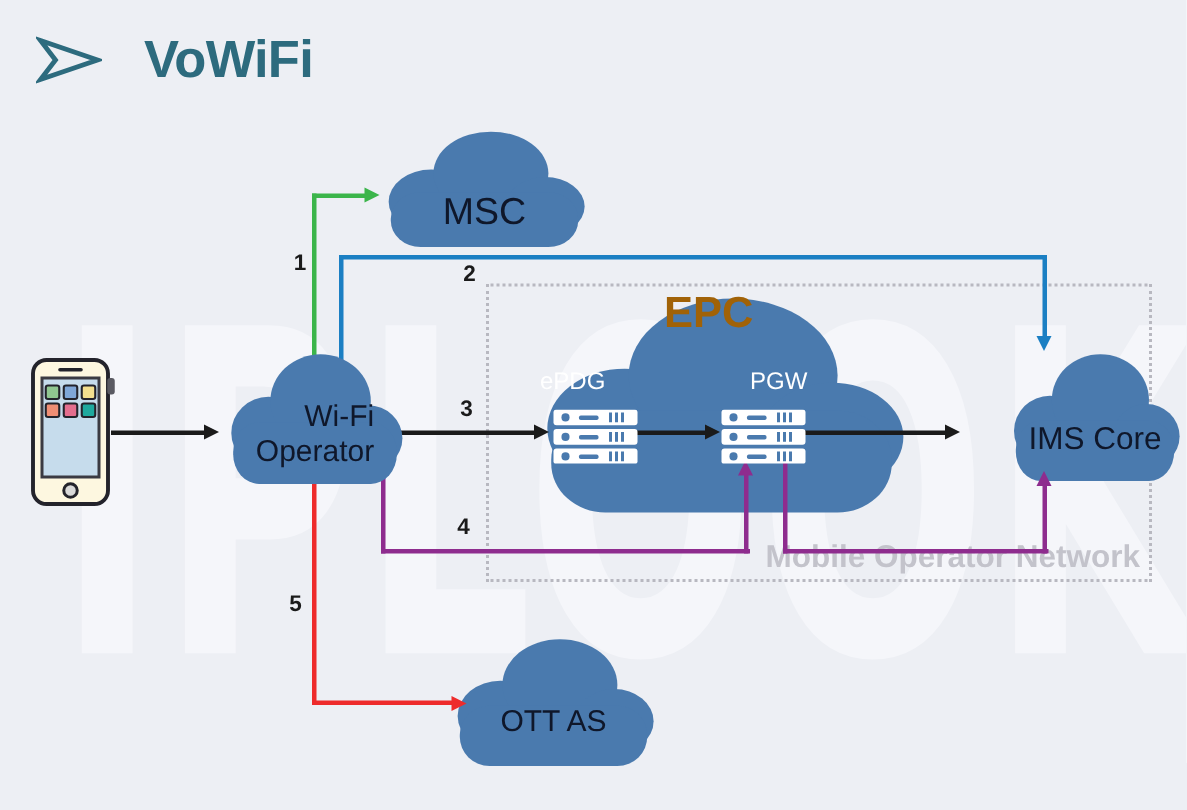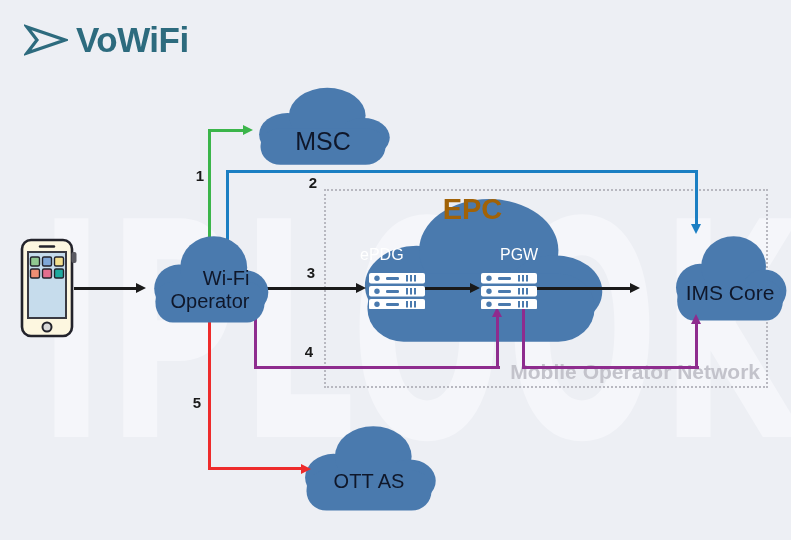--- a/index.html
+++ b/index.html
@@ -6,21 +6,21 @@
   body{font-family:"Liberation Sans", sans-serif;}
   #canvas{position:relative;width:791px;height:540px;background:#edeff4;overflow:hidden;}
 
   
   .watermark{position:absolute;left:38px;top:158px;z-index:0;
     font-weight:bold;font-size:200px;letter-spacing:2px;color:#f5f6fa;
     transform:scale(0.9,1.5);transform-origin:top left;white-space:nowrap;
     font-family:"DejaVu Sans", sans-serif;user-select:none;}
 
   
-  .title-row{position:absolute;left:24px;top:20px;display:flex;align-items:center;gap:8px;z-index:6;}
+  .title-row{position:absolute;left:24px;top:20px;display:flex;align-items:center;gap:28px;z-index:6;}
   .title-text{font-size:35px;font-weight:bold;color:#2d6b7e;letter-spacing:-0.5px;}
 
   
   .region{position:absolute;left:324px;top:189px;width:444px;height:199px;
     border:2px dotted #b8b8c0;z-index:1;box-sizing:border-box;}
   .region-label{position:absolute;right:6px;bottom:2px;font-size:21px;font-weight:bold;color:#c3c3cb;}
 
   
   .cloud{position:absolute;z-index:3;}
   .cloud svg{position:absolute;left:0;top:0;width:100%;height:100%;color:#4a7aae;}

